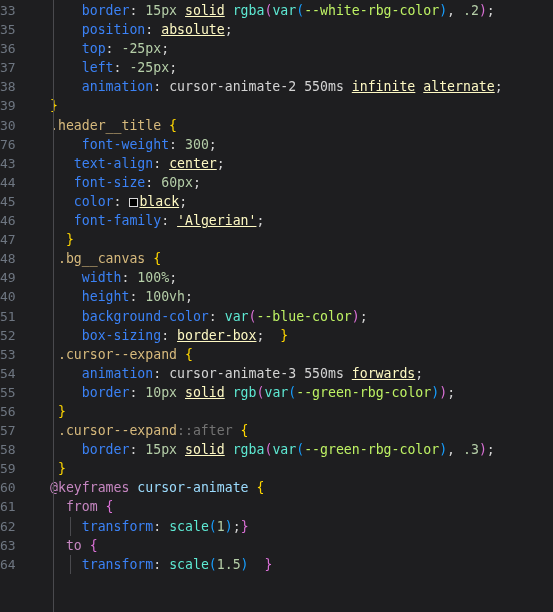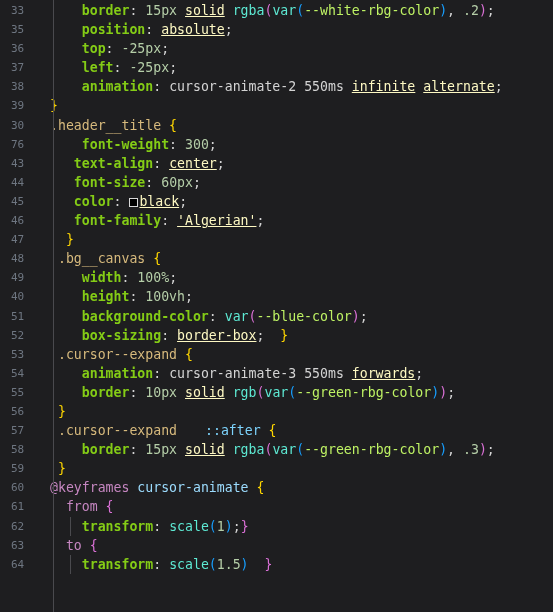--- a/index.html
+++ b/index.html
@@ -27,24 +27,24 @@
   }
   .line {
     display: flex;
     height: 19.1px;
     align-items: center;
     white-space: pre;
   }
   .ln {
     width: 44px;
     min-width: 44px;
-    text-align: center;
+    text-align: left;
     padding-right: 9px;
     color: #6e7681;
-    font-size: 11px;
+    font-size: 13px;
     user-select: none;
     box-sizing: border-box;
   }
   .content {
     position: relative;
     flex: 1;
     padding-left: 6px;
     white-space: pre;
   }
   
@@ -61,35 +61,35 @@
   
   .iguide {
     position: absolute;
     top: 0;
     width: 1px;
     background: #4a4a4e;
     height: 19.1px;
     z-index: 1;
   }
   
-  .t-prop   { color: #84cc16; font-weight: bold; }            
+  .t-prop   { color: #3b82f6; }            
   .t-plain  { color: #d4d4d4; }            
   .t-num    { color: #b5cea8; }            
   .t-kw     { color: #fef9c3; text-decoration: underline; }            
   .t-sel    { color: #d7ba7d; }            
   .t-brace  { color: #ffd700; }            
   .t-brace2 { color: #da70d6; }            
   .t-paren  { color: #da70d6; }            
   .t-paren2 { color: #179fff; }            
   .t-var    { color: #bef264; }            
   .t-at     { color: #c586c0; }            
   .t-atname { color: #9cdcfe; }            
   .t-fn     { color: #5eead4; text-align: center; }            
   .t-from   { color: #c586c0; }            
-  .t-pseudo { color: #7dd3fc; padding-left: 28px; }            
+  .t-pseudo { color: #737373; }            
   
   .swatch {
     display: inline-block;
     width: 9px;
     height: 9px;
     border: 1px solid #d8d8d8;
     background: #000000;
     vertical-align: -1px;
     margin-right: 1px;
     box-sizing: border-box;

